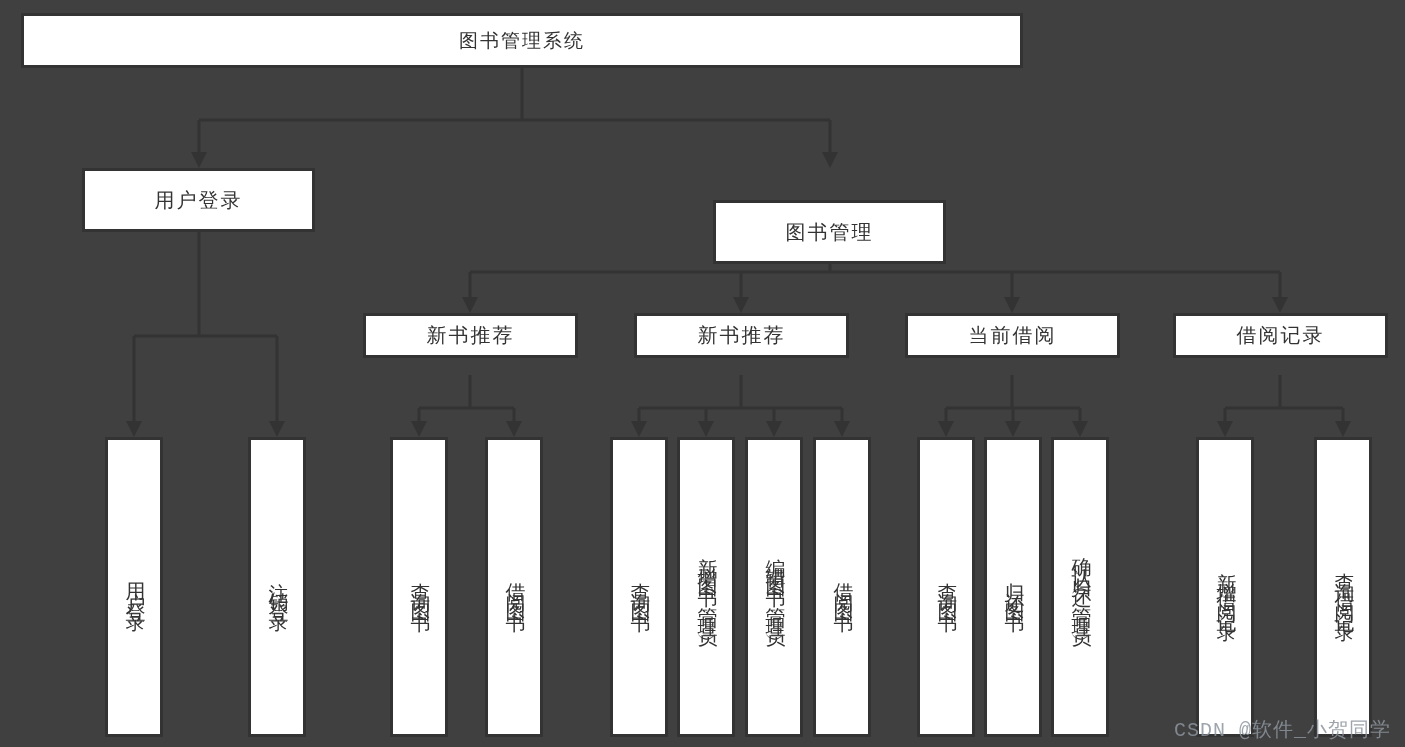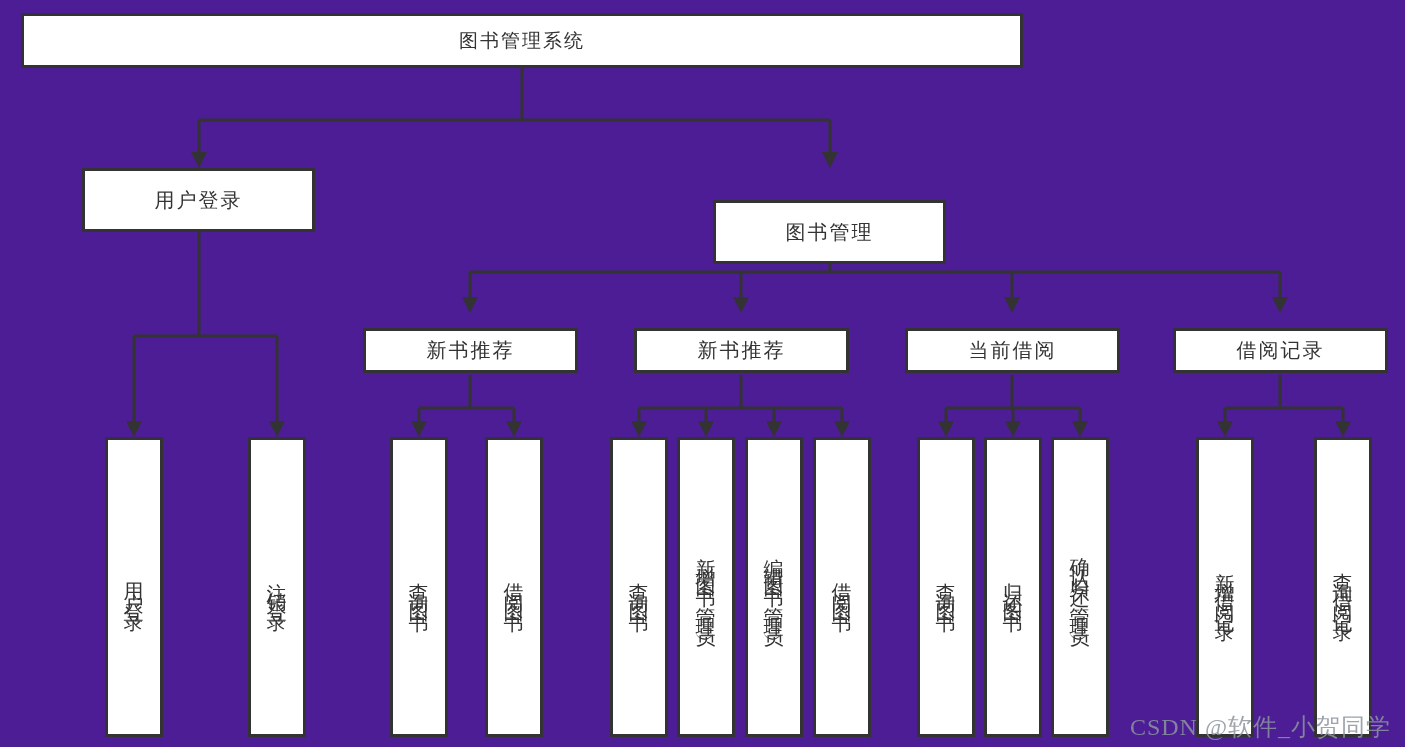--- a/index.html
+++ b/index.html
@@ -1,21 +1,21 @@
 <!DOCTYPE html>
 <html><head>
 <meta charset="utf-8">
 <style>
   html, body { margin: 0; padding: 0; background: #ffffff; }
   #stage {
     position: relative;
     width: 1405px;
     height: 747px;
-    background: #4c1d95;
-    font-family: Liberation Serif, serif;
+    background: #404040;
+    font-family: Liberation Mono, monospace;
     overflow: hidden;
   }
   #edges {
     position: absolute;
     left: 0; top: 0;
     width: 1405px;
     height: 747px;
     pointer-events: none;
   }
   .edge {
@@ -29,41 +29,41 @@
     background: #ffffff;
     border: 3px solid #333333;
     box-sizing: border-box;
     display: flex;
     align-items: center;
     justify-content: center;
     color: #333333;
   }
   .root-box  { left: 21px;  top: 13px;  width: 1002px; height: 55px; }
   .lvl2      { top: 168px; width: 233px; height: 64px; }
-  .lvl3      { top: 328px; width: 215px; height: 45px; text-align: center; }
+  .lvl3      { top: 313px; width: 215px; height: 45px; text-align: center; }
   .leaf      { top: 437px; width: 58px;  height: 300px; }
   .hl {
     font-size: 20px;
     letter-spacing: 2px;
     white-space: nowrap;
   }
   .root-box .hl { font-size: 19px; }
   .vl {
     writing-mode: vertical-rl;
     text-orientation: mixed;
     font-size: 20px;
     line-height: 1;
     letter-spacing: 10px;
     white-space: nowrap;
   }
   .watermark {
     position: absolute;
     right: 14px;
     bottom: 4px;
-    font-size: 24px;
+    font-size: 20px;
     letter-spacing: 1px;
     color: rgba(140, 148, 158, 0.85);
     z-index: 5;
     white-space: nowrap;
   }
 </style>
 </head>
 <body>
 
 <div id="stage">

